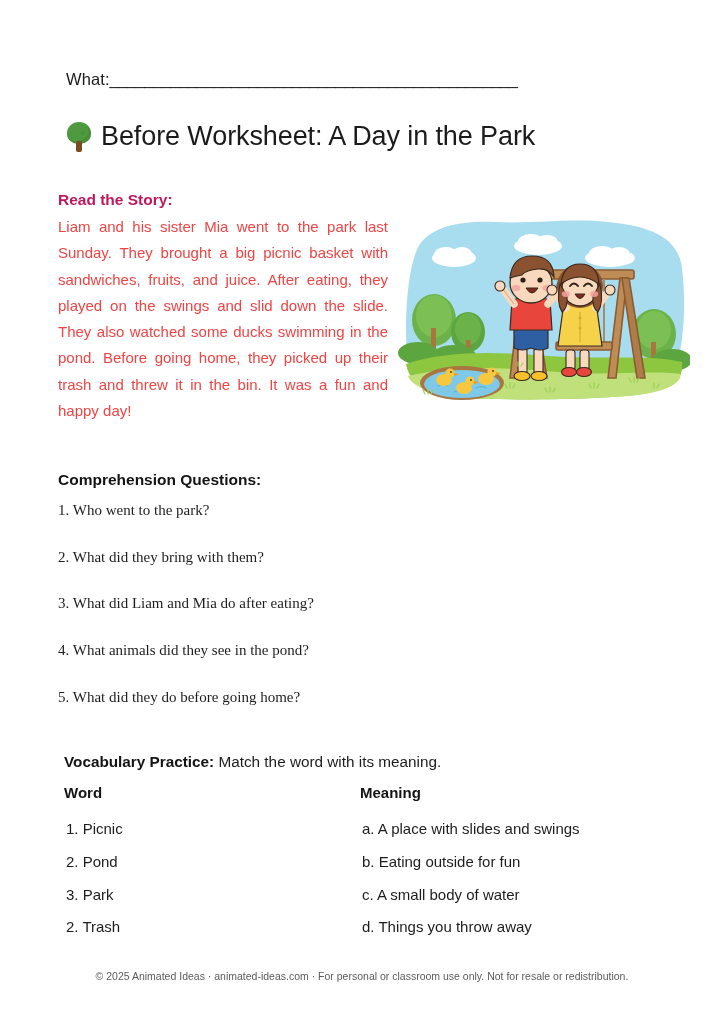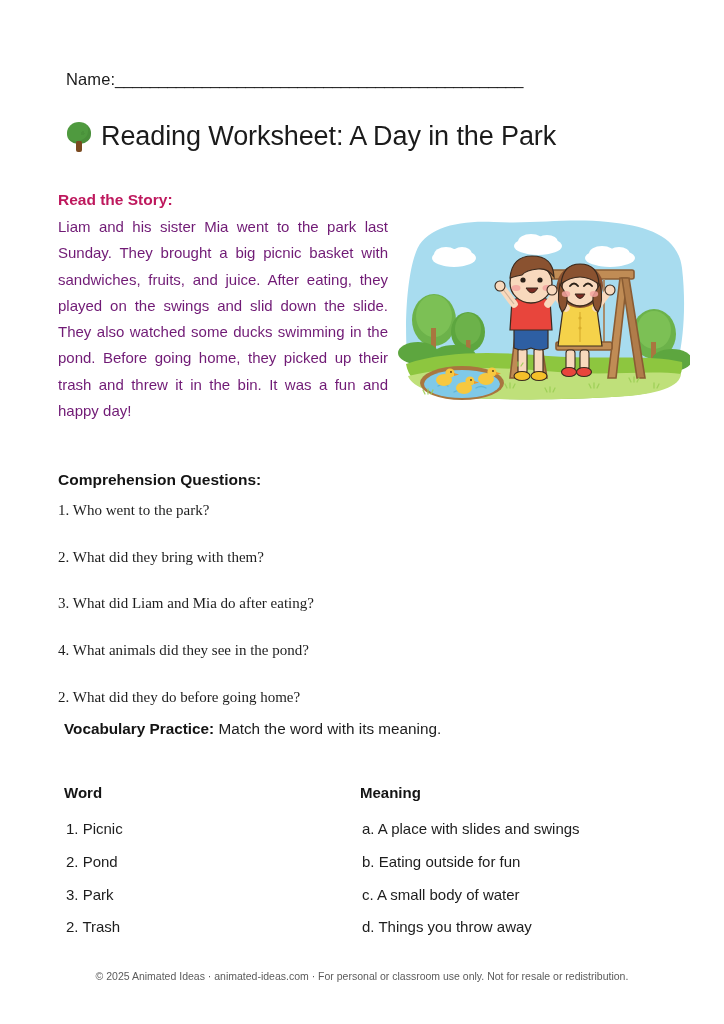--- a/index.html
+++ b/index.html
@@ -98,21 +98,21 @@
     color: #be185d;
   }
   .story-body {
     position: absolute;
     left: 58px;
     top: 214px;
     width: 330px;
     font-size: 15px;
     line-height: 26.3px;
     text-align: justify;
-    color: #701a75;
+    color: #ef4444;
   }
 
   
   .illus {
     position: absolute;
     left: 398px;
     top: 216px;
     width: 292px;
     height: 196px;
   }
@@ -138,21 +138,21 @@
     font-size: 15px;
     line-height: 20px;
     height: 46.7px;
     color: #1d1d1d;
   }
 
   
   .vocab-head {
     position: absolute;
     left: 64px;
-    top: 720px;
+    top: 753px;
     font-size: 15.3px;
     color: #1d1d1d;
     white-space: nowrap;
   }
   .vocab-head b { font-weight: 700; color: #141414; }
 
   .vocab-cols {
     position: absolute;
     left: 64px;
     top: 784px;
@@ -187,29 +187,29 @@
     font-size: 10.5px;
     color: #5b5b5b;
   }
 </style>
 </head>
 <body>
 
 <div class="page">
 
   <div class="name-row">
-    <span class="nm-label">Name:</span><span class="nm-rule">_______________________________________________</span>
+    <span class="nm-label">What:</span><span class="nm-rule">_______________________________________________</span>
   </div>
 
   <div class="title-row">
     <span class="tree-emoji">
       <span class="canopy"></span>
       <span class="trunk"></span>
     </span>
-    <span class="title-text">Reading Worksheet: A Day in the Park</span>
+    <span class="title-text">Before Worksheet: A Day in the Park</span>
   </div>
 
   <div class="story-head">Read the Story:</div>
   <div class="story-body">Liam and his sister Mia went to the park last Sunday. They brought a big picnic basket with sandwiches, fruits, and juice. After eating, they played on the swings and slid down the slide. They also watched some ducks swimming in the pond. Before going home, they picked up their trash and threw it in the bin. It was a fun and happy day!</div>
 
   <div class="illus">
     <svg viewBox="0 0 292 196" xmlns="http://www.w3.org/2000/svg">
 
       <path d="M18 36 C26 12, 60 4, 96 6 C140 8, 170 2, 210 6 C250 10, 280 20, 284 52
                C288 86, 286 120, 280 146 C274 172, 250 178, 214 180
@@ -371,21 +371,21 @@
       </g>
     </svg>
   </div>
 
   <div class="comp-head">Comprehension Questions:</div>
   <div class="q-list">
     <div class="q-item">1. Who went to the park?</div>
     <div class="q-item">2. What did they bring with them?</div>
     <div class="q-item">3. What did Liam and Mia do after eating?</div>
     <div class="q-item">4. What animals did they see in the pond?</div>
-    <div class="q-item">2. What did they do before going home?</div>
+    <div class="q-item">5. What did they do before going home?</div>
   </div>
 
   <div class="vocab-head">
     <b>Vocabulary Practice:</b><span> Match the word with its meaning.</span>
   </div>
 
   <div class="vocab-cols">
     <div class="vocab-header-row">
       <div class="col-word">Word</div>
       <div class="col-meaning">Meaning</div>

